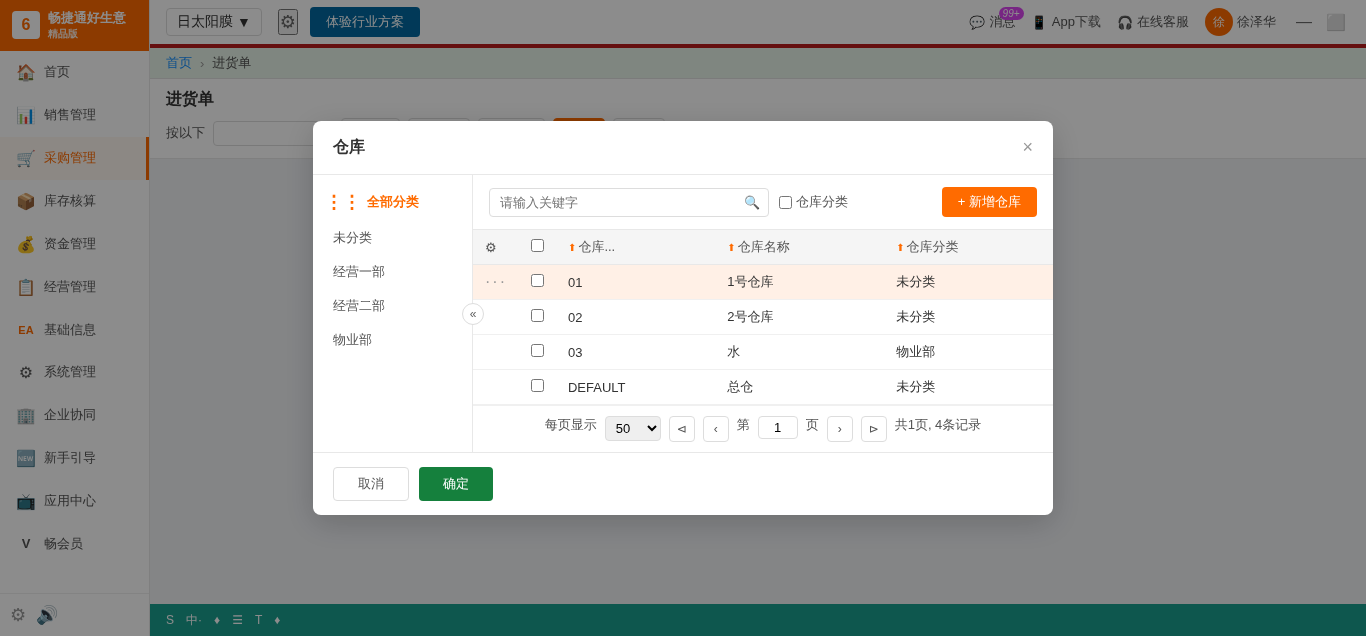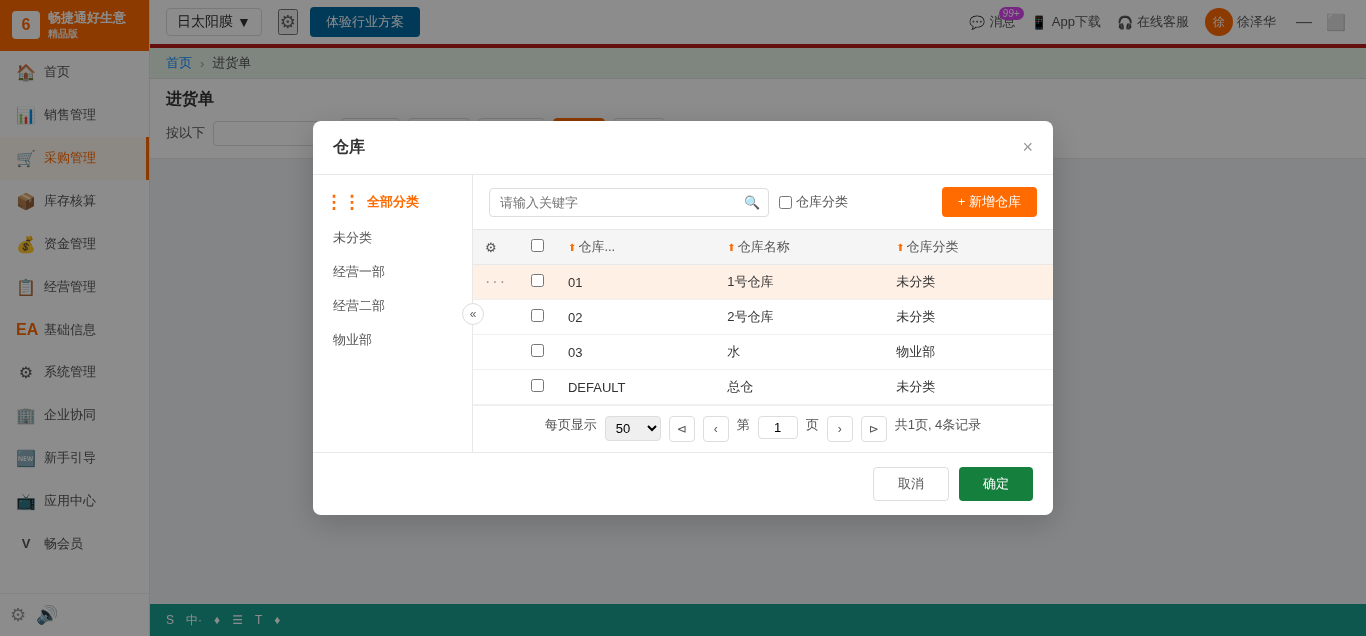--- a/index.html
+++ b/index.html
@@ -84,21 +84,21 @@
     .col-check { width: 36px; text-align: center; }
     .col-setting { width: 40px; text-align: center; }
 
     
     .pagination { padding: 10px 16px; display: flex; align-items: flex-start; justify-content: center; gap: 8px; border-top: 1px solid #f0f0f0; font-size: 13px; color: #555; }
     .page-size-select { border: 1px solid #ddd; border-radius: 4px; padding: 3px 6px; font-size: 13px; cursor: pointer; }
     .page-nav-btn { background: none; border: 1px solid #ddd; border-radius: 4px; width: 26px; height: 26px; cursor: pointer; display: flex; align-items: center; justify-content: center; color: #555; font-size: 12px; }
     .page-input { width: 40px; border: 1px solid #ddd; border-radius: 4px; padding: 3px 6px; text-align: center; font-size: 13px; }
 
     
-    .modal-footer { padding: 14px 20px; border-top: 1px solid #e8e8e8; display: flex; justify-content: flex-end; gap: 10px; }
+    .modal-footer { padding: 14px 20px; border-top: 1px solid #e8e8e8; display: flex; justify-content: flex-start; gap: 10px; }
     .cancel-btn { border: 1px solid #ddd; background: #fff; border-radius: 4px; padding: 7px 24px; cursor: pointer; font-size: 13px; color: #555; }
     .confirm-btn { background: #15803d; color: #fff; border: none; border-radius: 4px; padding: 7px 24px; cursor: pointer; font-size: 13px; }
 
     
     .status-bar { height: 32px; background: #1a9e8f; display: flex; align-items: center; padding: 0 16px; gap: 12px; position: fixed; bottom: 0; right: 0; width: calc(100% - 150px); }
     .status-item { color: #fff; font-size: 12px; display: flex; align-items: center; gap: 4px; }
 
     .window-controls { display: flex; gap: 6px; margin-left: auto; }
     .win-btn { background: none; border: none; color: #666; cursor: pointer; font-size: 16px; padding: 4px; }
 
@@ -139,21 +139,21 @@
     </div>
     <div class="sidebar-item">
       <span class="icon">💰</span>
       <span>资金管理</span>
     </div>
     <div class="sidebar-item">
       <span class="icon">📋</span>
       <span>经营管理</span>
     </div>
     <div class="sidebar-item">
-      <span class="icon" style="font-size:16px;font-weight:bold;color:#ff6b00;">EA</span>
+      <span class="icon" style="font-size:11px;font-weight:bold;color:#ff6b00;">EA</span>
       <span>基础信息</span>
     </div>
     <div class="sidebar-item">
       <span class="icon">⚙</span>
       <span>系统管理</span>
     </div>
     <div class="sidebar-item">
       <span class="icon">🏢</span>
       <span>企业协同</span>
     </div>

